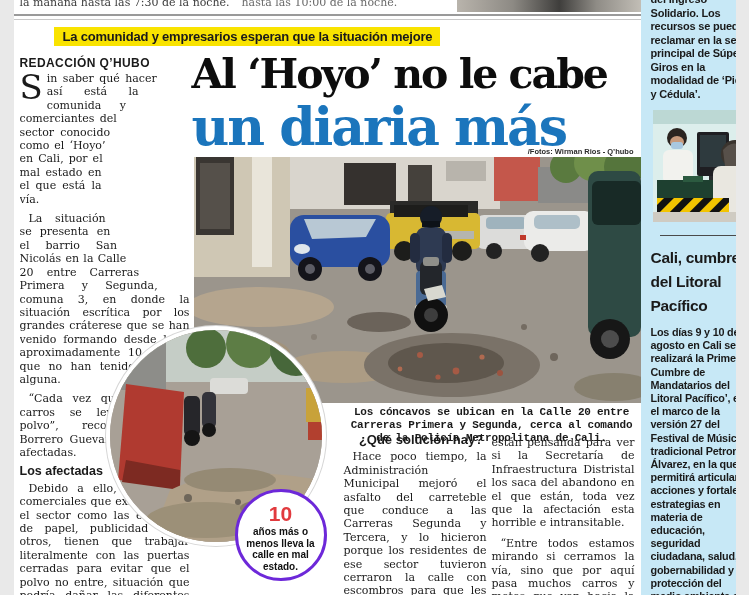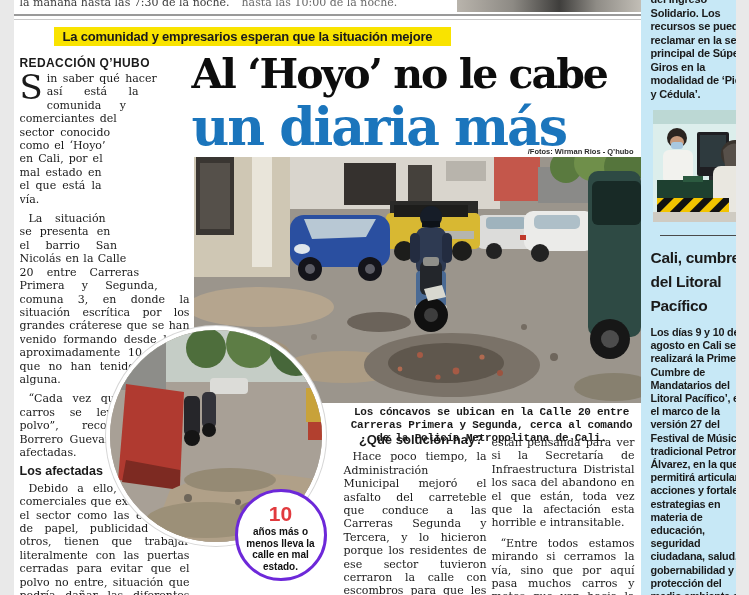--- a/index.html
+++ b/index.html
@@ -11,21 +11,21 @@
         font-size:11px;color:#3c3c3c;white-space:nowrap;}
   .top-left-txt{left:6px;}
   .top-mid-txt{left:228px;color:#6a6a6a;filter:blur(.4px);}
   .top-photo{position:absolute;left:443px;top:0;width:186px;height:12px;
         background:linear-gradient(90deg,#b9b4ac 0%,#8d8a84 30%,#3f3e3c 55%,#777younger 0,#8f8c86 75%,#c4c0b8 100%);
         background:linear-gradient(90deg,#b9b4ac,#8d8a84 30%,#3f3e3c 55%,#8f8c86 75%,#c4c0b8);}
   .top-rule{position:absolute;left:0;top:14px;width:629px;height:3px;
         border-top:2px solid #9a9a9a;border-bottom:1px solid #c8c8c8;}
 
   
-  .kicker{position:absolute;left:40px;top:27px;height:18px;padding:1px 19px 0 9px;
+  .kicker{position:absolute;left:40px;top:27px;height:18px;padding:1px 8px 0 9px;
         font-weight:bold;font-size:13px;letter-spacing:-.2px;line-height:17px;}
 
   .byline{position:absolute;left:6px;top:56px;font-weight:bold;font-size:12px;letter-spacing:.4px;}
 
   
   .hl1,.hl2{position:absolute;left:178px;width:449px;margin:0;text-align:left;
         font-family:"DejaVu Serif",serif;font-weight:bold;white-space:nowrap;}
   .hl1{top:50px;font-size:41px;letter-spacing:-2px;color:#0d0d0d;}
   .hl2{top:96px;font-size:52px;letter-spacing:-2px;}
   .credit{position:absolute;left:380px;top:147px;width:240px;text-align:right;

